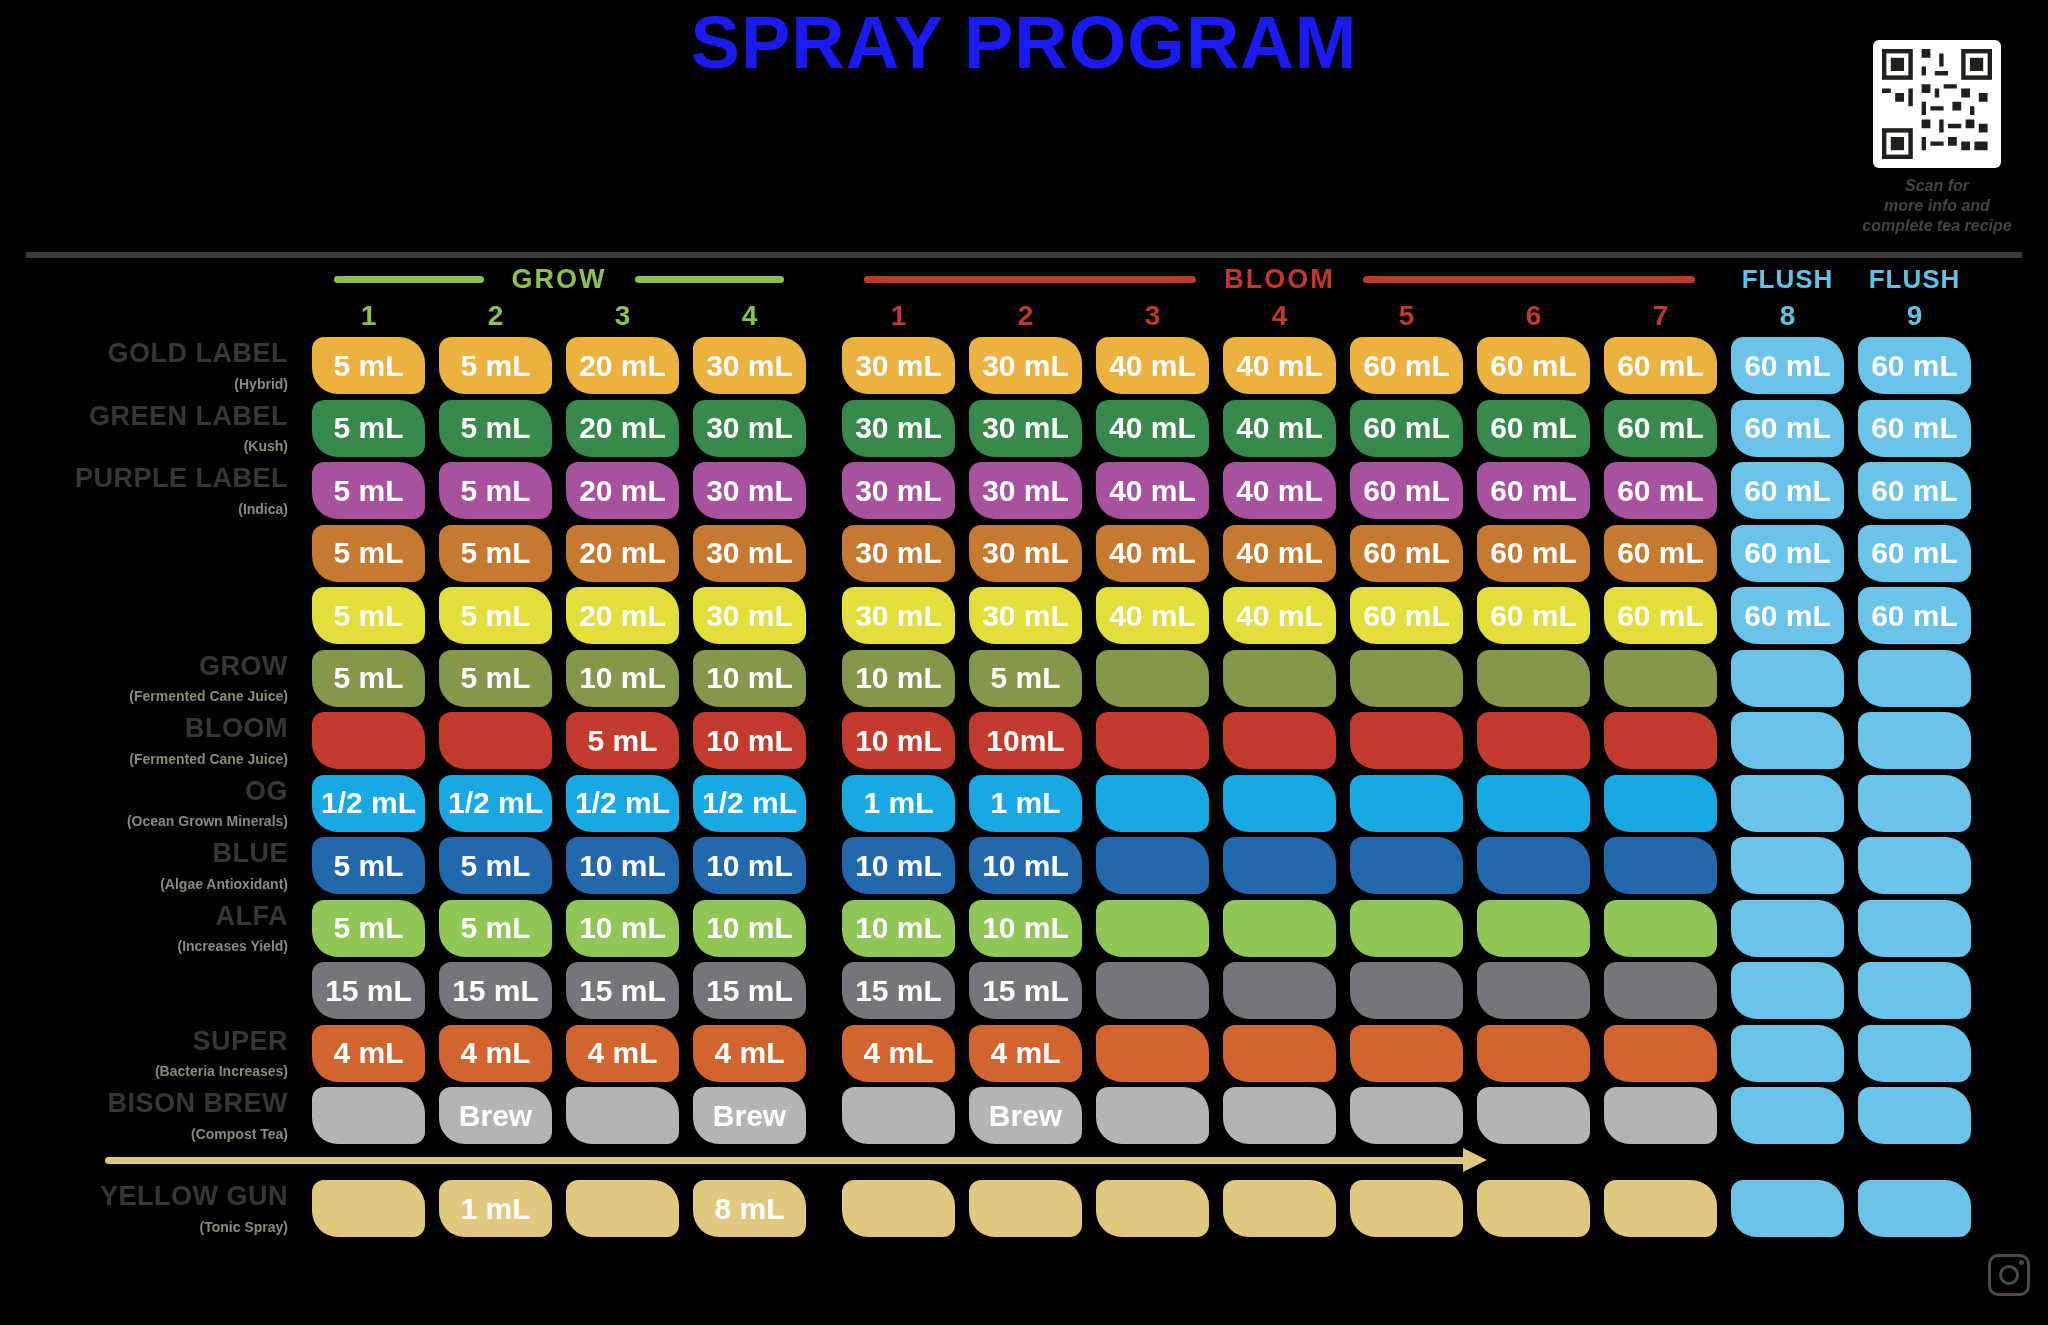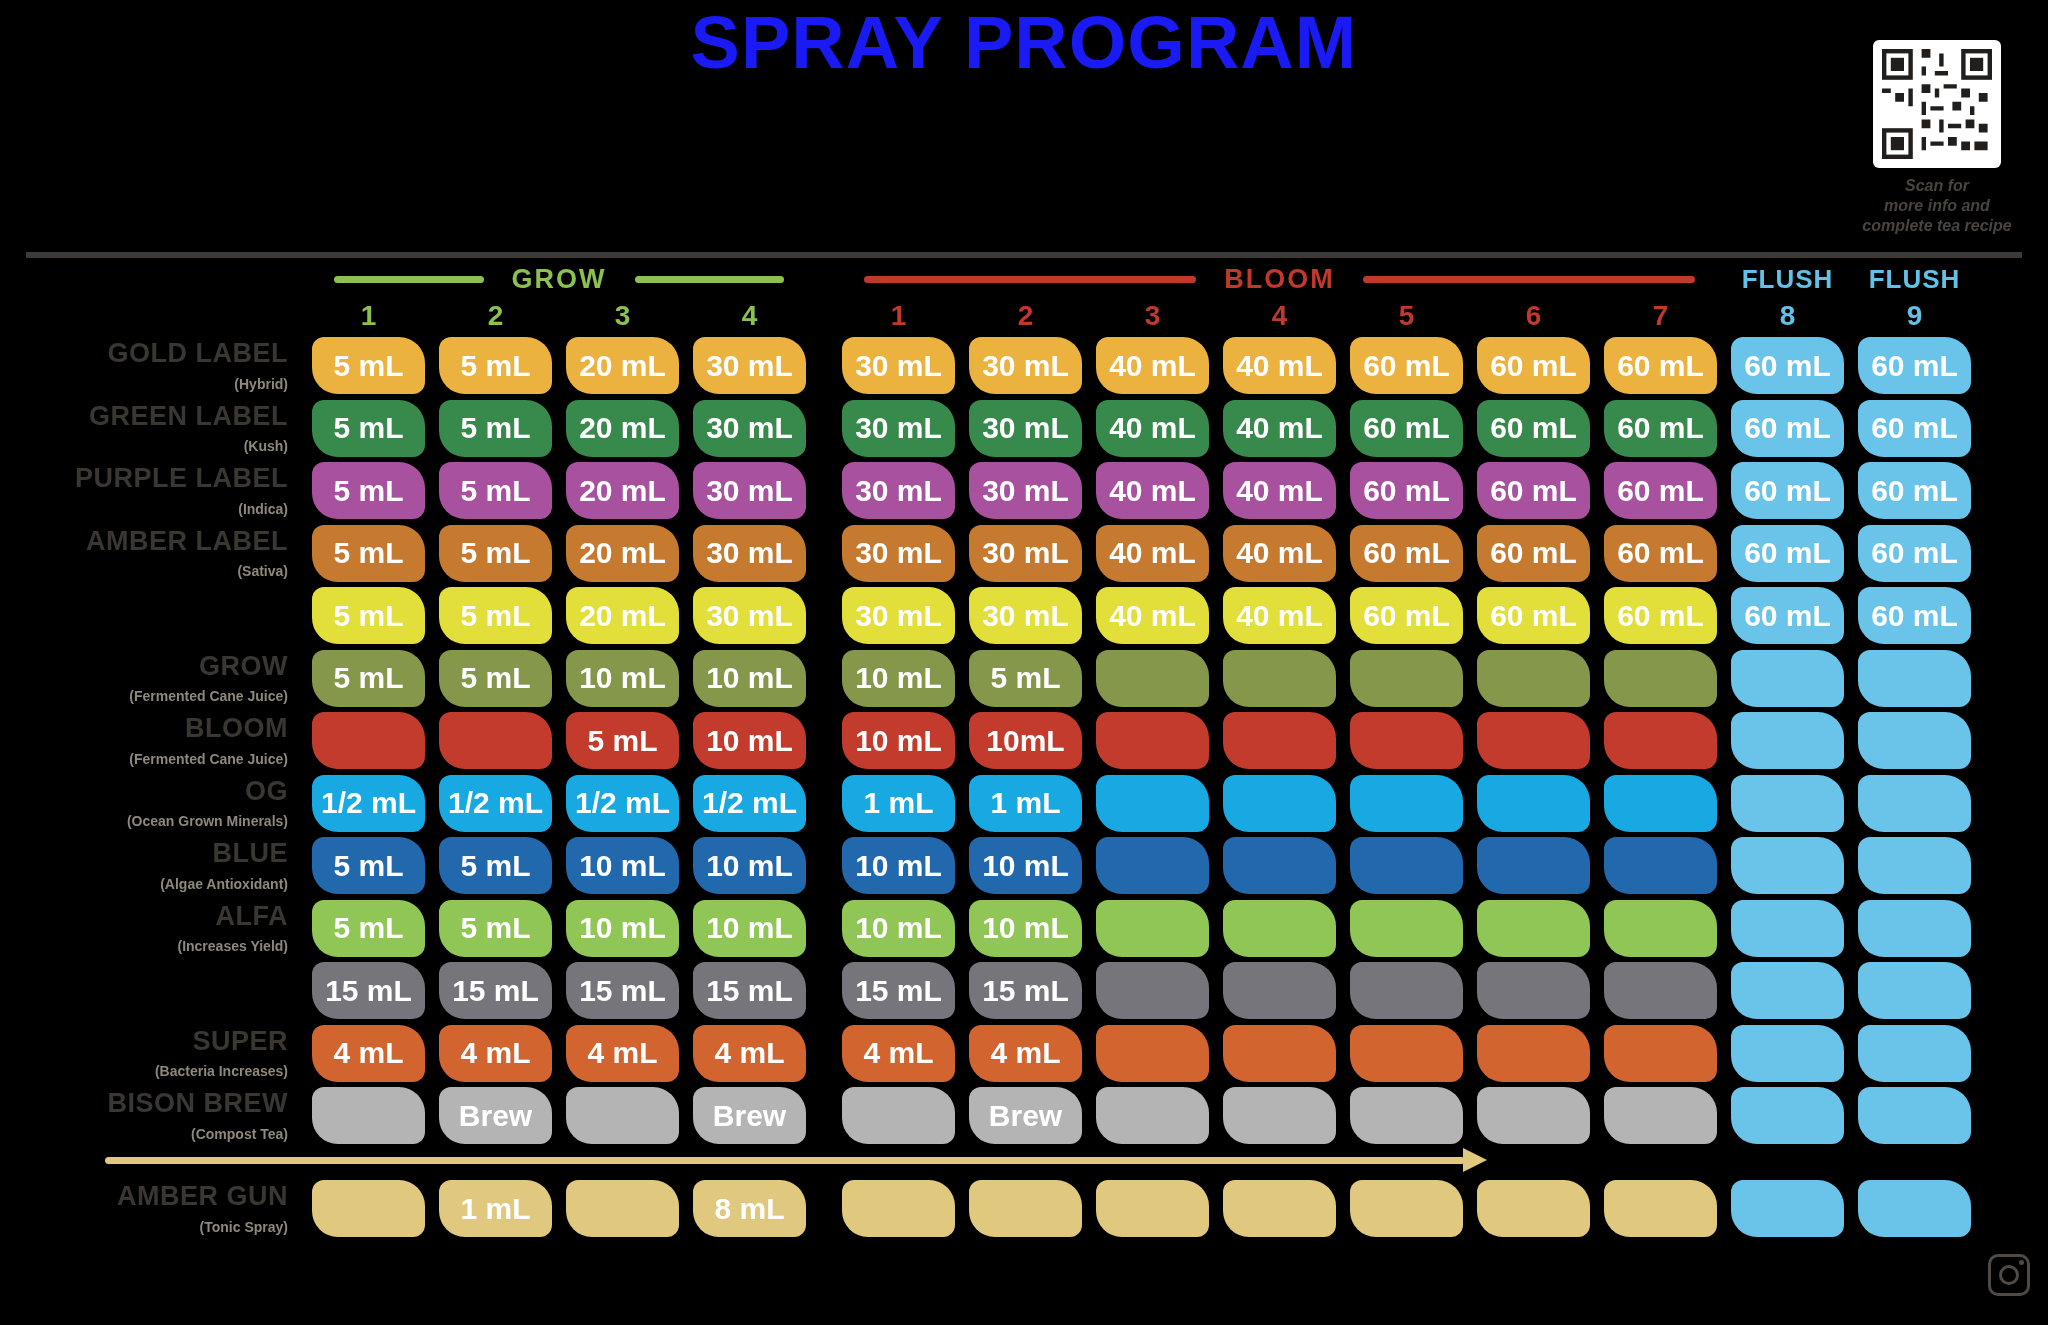--- a/index.html
+++ b/index.html
@@ -153,24 +153,20 @@
       <div class="cell" style="grid-area: 5 / 5; background: rgb(167, 81, 159);">30 mL</div>
       <div class="cell" style="grid-area: 5 / 7; background: rgb(167, 81, 159);">30 mL</div>
       <div class="cell" style="grid-area: 5 / 8; background: rgb(167, 81, 159);">30 mL</div>
       <div class="cell" style="grid-area: 5 / 9; background: rgb(167, 81, 159);">40 mL</div>
       <div class="cell" style="grid-area: 5 / 10; background: rgb(167, 81, 159);">40 mL</div>
       <div class="cell" style="grid-area: 5 / 11; background: rgb(167, 81, 159);">60 mL</div>
       <div class="cell" style="grid-area: 5 / 12; background: rgb(167, 81, 159);">60 mL</div>
       <div class="cell" style="grid-area: 5 / 13; background: rgb(167, 81, 159);">60 mL</div>
       <div class="cell" style="grid-area: 5 / 14; background: rgb(106, 195, 232);">60 mL</div>
       <div class="cell" style="grid-area: 5 / 15; background: rgb(106, 195, 232);">60 mL</div>
-      <div class="rowlabel" style="grid-area: 6 / 1;">
-        <div class="rl-main">AMBER LABEL</div>
-        <div class="rl-sub">(Sativa)</div>
-      </div>
       <div class="cell" style="grid-area: 6 / 2; background: rgb(197, 122, 47);">5 mL</div>
       <div class="cell" style="grid-area: 6 / 3; background: rgb(197, 122, 47);">5 mL</div>
       <div class="cell" style="grid-area: 6 / 4; background: rgb(197, 122, 47);">20 mL</div>
       <div class="cell" style="grid-area: 6 / 5; background: rgb(197, 122, 47);">30 mL</div>
       <div class="cell" style="grid-area: 6 / 7; background: rgb(197, 122, 47);">30 mL</div>
       <div class="cell" style="grid-area: 6 / 8; background: rgb(197, 122, 47);">30 mL</div>
       <div class="cell" style="grid-area: 6 / 9; background: rgb(197, 122, 47);">40 mL</div>
       <div class="cell" style="grid-area: 6 / 10; background: rgb(197, 122, 47);">40 mL</div>
       <div class="cell" style="grid-area: 6 / 11; background: rgb(197, 122, 47);">60 mL</div>
       <div class="cell" style="grid-area: 6 / 12; background: rgb(197, 122, 47);">60 mL</div>
@@ -323,21 +319,21 @@
       <div class="cell" style="grid-area: 15 / 14; background: rgb(106, 195, 232);"></div>
       <div class="cell" style="grid-area: 15 / 15; background: rgb(106, 195, 232);"></div>
     </div>
 
   <div class="golden-arrow">
       <div class="head"></div>
     </div>
 
   <div id="golden-table">
       <div class="rowlabel" style="grid-area: 1 / 1;">
-        <div class="rl-main">AMBER GUN</div>
+        <div class="rl-main">YELLOW GUN</div>
         <div class="rl-sub">(Tonic Spray)</div>
       </div>
       <div class="cell" style="grid-area: 1 / 2; background: rgb(224, 200, 126);"></div>
       <div class="cell" style="grid-area: 1 / 3; background: rgb(224, 200, 126);">1 mL</div>
       <div class="cell" style="grid-area: 1 / 4; background: rgb(224, 200, 126);"></div>
       <div class="cell" style="grid-area: 1 / 5; background: rgb(224, 200, 126);">8 mL</div>
       <div class="cell" style="grid-area: 1 / 7; background: rgb(224, 200, 126);"></div>
       <div class="cell" style="grid-area: 1 / 8; background: rgb(224, 200, 126);"></div>
       <div class="cell" style="grid-area: 1 / 9; background: rgb(224, 200, 126);"></div>
       <div class="cell" style="grid-area: 1 / 10; background: rgb(224, 200, 126);"></div>

